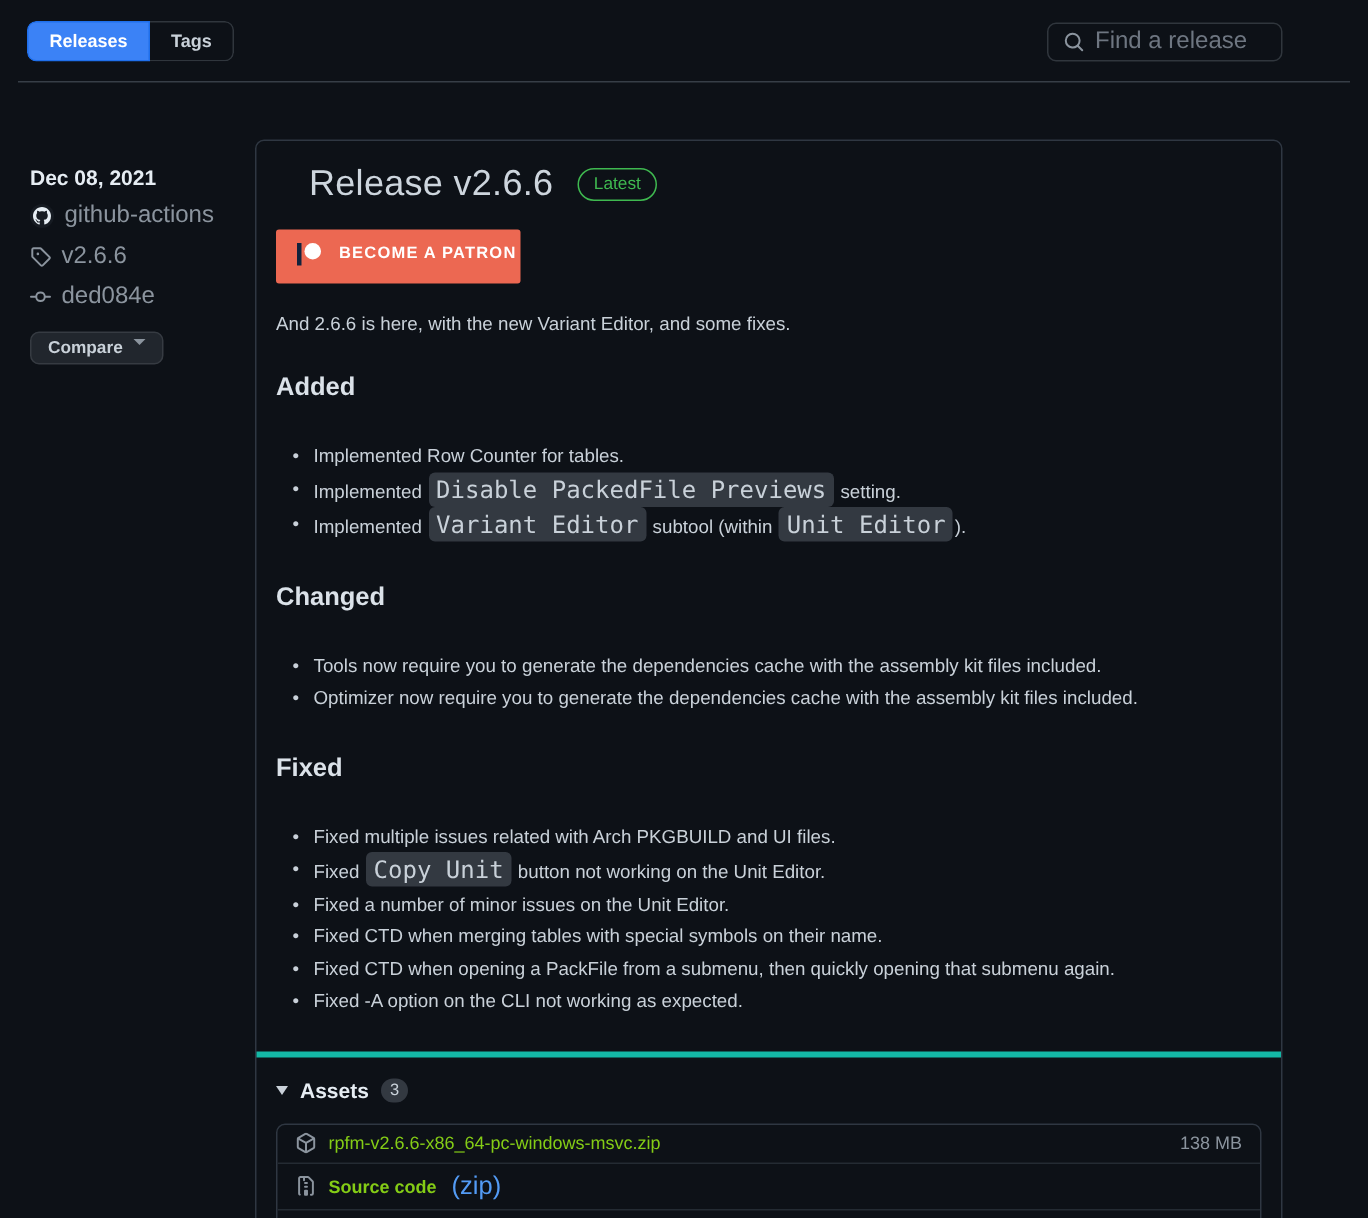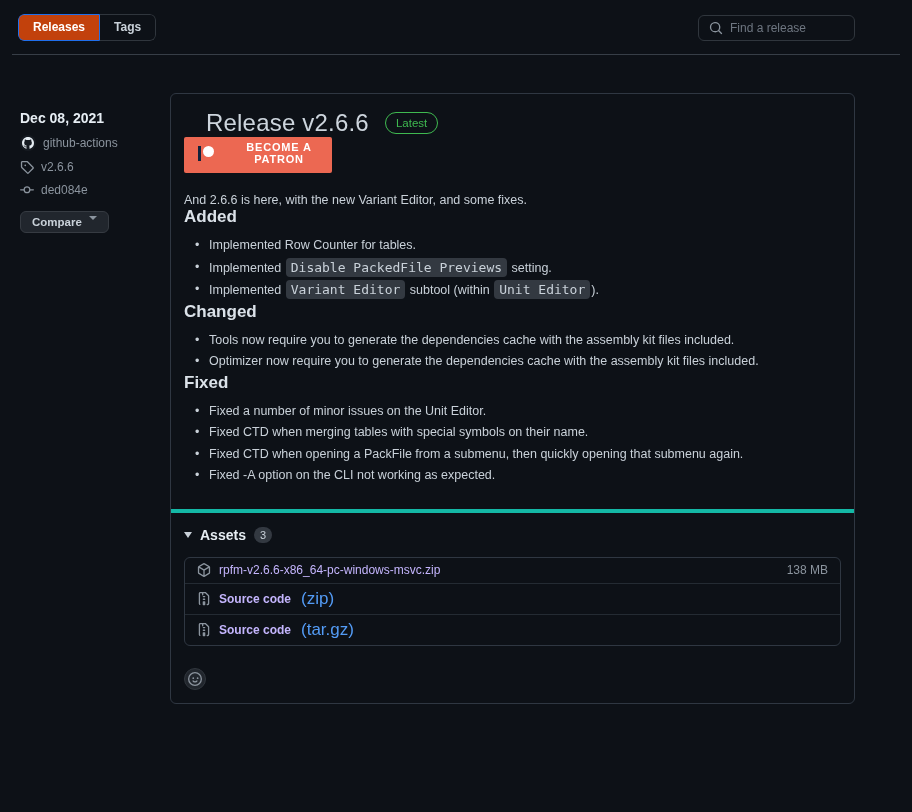--- a/index.html
+++ b/index.html
@@ -10,70 +10,70 @@
     font-family:"Liberation Sans","DejaVu Sans",sans-serif;
     font-size:12.5px;
     overflow:hidden;
   }
   svg { display:block; }
 
   
   .topbar { display:flex; justify-content:space-between; align-items:center; padding:14px 57px 13px 18px; }
   .seg-control { display:inline-flex; border-radius:6px; overflow:hidden; }
   .seg { font-size:12px; font-weight:600; padding:5px 14px; cursor:pointer; line-height:15px; }
-  .seg.active { background:#c2410c; color:#ffffff; border:1px solid #1f6feb; border-radius:6px 0 0 6px; }
+  .seg.active { background:#3b82f6; color:#ffffff; border:1px solid #1f6feb; border-radius:6px 0 0 6px; }
   .seg.inactive { background:transparent; color:#c9d1d9; border:1px solid #30363d; border-left:none; border-radius:0 6px 6px 0; }
   .search-box { display:flex; align-items:center; gap:7px; width:157px; height:26px; border:1px solid #30363d; border-radius:6px; padding:0 10px; background:#0d1117; }
   .search-box svg { flex:none; }
-  .search-box input { background:transparent; border:none; outline:none; color:#c9d1d9; font-size:12px; width:100%; font-family:inherit; }
+  .search-box input { background:transparent; border:none; outline:none; color:#c9d1d9; font-size:16px; width:100%; font-family:inherit; }
   .search-box input::placeholder { color:#6e7681; }
 
   .page-divider { border:none; border-top:1px solid #373e47; margin:0 12px; }
 
   
   .content { display:flex; padding:38px 57px 0 20px; align-items:flex-start; }
   .sidebar { width:150px; flex:none; padding-top:17px; }
   .main { flex:1; min-width:0; }
 
   
   .side-date { font-size:14px; font-weight:700; color:#e6edf3; }
-  .side-row { display:flex; align-items:center; gap:7px; margin-top:9px; color:#8b949e; font-size:12px; }
+  .side-row { display:flex; align-items:center; gap:7px; margin-top:9px; color:#8b949e; font-size:16px; }
   .side-row .avatar { width:16px; height:16px; border-radius:50%; background:#161b22; display:flex; align-items:center; justify-content:center; flex:none; }
   .compare-btn { margin-top:14px; display:inline-flex; align-items:flex-start; gap:7px; background:#21262d; border:1px solid #363b42; color:#c9d1d9; font-size:11.5px; font-weight:600; padding:4px 11px; border-radius:6px; cursor:pointer; font-family:inherit; }
   .caret { width:0; height:0; border-left:4px solid transparent; border-right:4px solid transparent; border-top:4px solid #8b949e; }
 
   
   .card { border:1px solid #2f3742; border-radius:6px; }
   .card-body { padding:15px 13px 22px 13px; }
   .title-row { display:flex; align-items:center; gap:16px;margin-left:22px; }
   .release-title { font-size:24px; font-weight:400; color:#cdd5dd; letter-spacing:0.2px; }
   .latest-badge { border:1px solid #3fb950; color:#3fb950; font-size:11.5px; font-weight:500; border-radius:2em; padding:3px 10px; line-height:14px; }
-  .patron-btn { margin-top:0; display:flex; align-items:center; gap:12px; width:148px; height:36px; background:#ec6852; border:none; border-radius:2px; padding:0 0 4px 14px; cursor:pointer; }
+  .patron-btn { margin-top:16px; display:flex; align-items:center; gap:12px; width:163px; height:36px; background:#ec6852; border:none; border-radius:2px; padding:0 0 4px 14px; cursor:pointer; }
   .patron-logo { display:flex; align-items:flex-start; gap:2px; }
   .patron-bar { width:3px; height:15px; background:#11223c; }
   .patron-circle { width:11px; height:11px; border-radius:50%; background:#ffffff; margin-top:0; }
   .patron-label { color:#ffffff; font-size:11px; font-weight:700; letter-spacing:0.8px; font-family:inherit; }
   .intro { margin-top:20px; color:#c9d1d9; }
-  .md h2 { font-size:17px; font-weight:600; color:#dbe2e9; padding-bottom:2px; }
-  .md ul { margin-top:6px; padding-left:25px; list-style:none; }
+  .md h2 { font-size:17px; font-weight:600; color:#dbe2e9; margin-top:25px; padding-bottom:2px; }
+  .md ul { margin-top:24px; padding-left:25px; list-style:none; }
   .md li { position:relative; line-height:21.5px; color:#c9d1d9; }
   .md li::before { content:"•"; position:absolute; left:-14px; color:#c9d1d9; }
-  code.cs { font-family:"DejaVu Sans Mono","Liberation Mono",monospace; font-size:13px; background:rgba(110,118,129,0.4); padding:2px 5px; border-radius:4px; color:#c9d1d9; margin:0 1px; }
+  code.cs { font-family:"DejaVu Sans Mono","Liberation Mono",monospace; font-size:16px; background:rgba(110,118,129,0.4); padding:2px 5px; border-radius:4px; color:#c9d1d9; margin:0 1px; }
 
   
   .assets-section { border-top:4px solid #14b8a6; padding:14px 13px 12px 13px; }
   .assets-header { display:flex; align-items:center; gap:8px; cursor:pointer; }
   .disclosure { width:0; height:0; border-left:4.5px solid transparent; border-right:4.5px solid transparent; border-top:6px solid #c9d1d9; }
   .assets-title { font-size:14px; font-weight:600; color:#e6edf3; }
   .counter { background:rgba(110,118,129,0.4); color:#c9d1d9; border-radius:2em; font-size:11px; line-height:16px; padding:0 6px; min-width:18px; text-align:center; }
   .assets-box { margin-top:14px; border:1px solid #2f3742; border-radius:6px; overflow:hidden; }
   .asset-row { display:flex; align-items:center; gap:8px; padding:5px 12px; min-height:25px; }
   .asset-row + .asset-row { border-top:1px solid #242b33; }
   .asset-row svg { flex:none; }
-  .asset-link { color:#c4b5fd; font-size:12px; text-decoration:none; cursor:pointer; }
+  .asset-link { color:#84cc16; font-size:12px; text-decoration:none; cursor:pointer; }
   .asset-link.bold { font-weight:600; }
   .asset-suffix { color:#539bf5; font-size:17px; margin-left:2px; cursor:pointer; }
   .asset-size { margin-left:auto; color:#8b949e; font-size:12px; }
 
   .reactions { padding:10px 13px 13px 13px; }
   .reaction-btn { width:22px; height:22px; border-radius:50%; border:1px solid #30363d; background:#21262d; display:flex; align-items:center; justify-content:center; cursor:pointer; }
 </style>
 </head>
 <body>
 
@@ -155,20 +155,22 @@
           </ul>
 
           <h2>Changed</h2>
           <ul>
             <li><span>Tools now require you to generate the dependencies cache with the assembly kit files included.</span></li>
             <li><span>Optimizer now require you to generate the dependencies cache with the assembly kit files included.</span></li>
           </ul>
 
           <h2>Fixed</h2>
           <ul>
+            <li><span>Fixed multiple issues related with Arch PKGBUILD and UI files.</span></li>
+            <li><span>Fixed </span><code class="cs">Copy Unit</code><span> button not working on the Unit Editor.</span></li>
             <li><span>Fixed a number of minor issues on the Unit Editor.</span></li>
             <li><span>Fixed CTD when merging tables with special symbols on their name.</span></li>
             <li><span>Fixed CTD when opening a PackFile from a submenu, then quickly opening that submenu again.</span></li>
             <li><span>Fixed -A option on the CLI not working as expected.</span></li>
           </ul>
         </div>
       </div>
 
       <div class="assets-section">
         <div class="assets-header">

